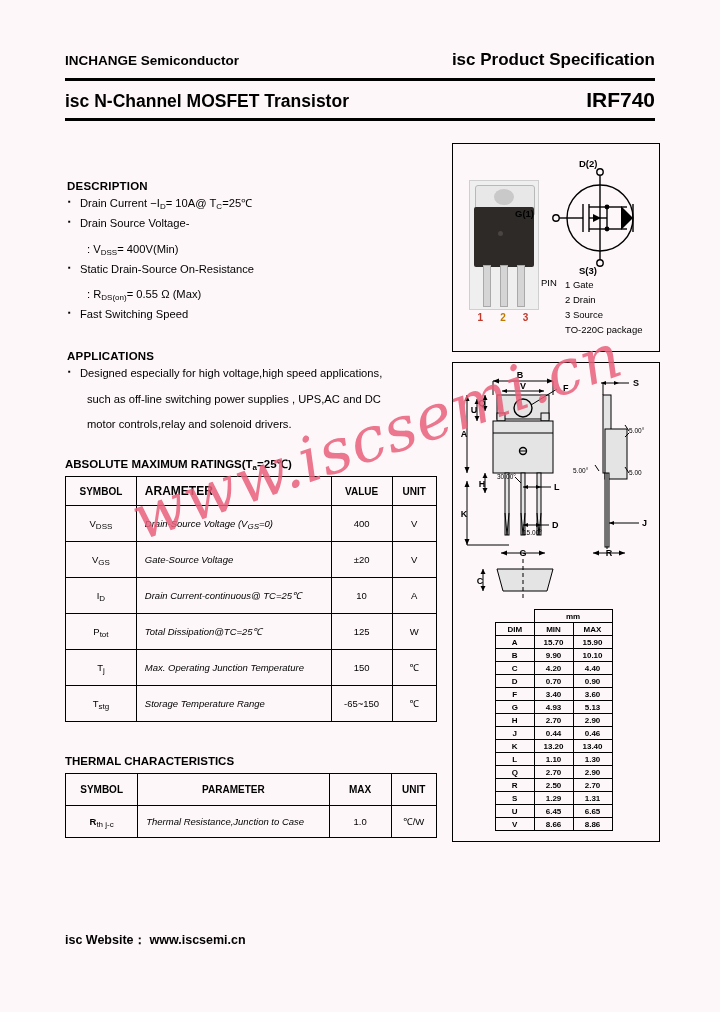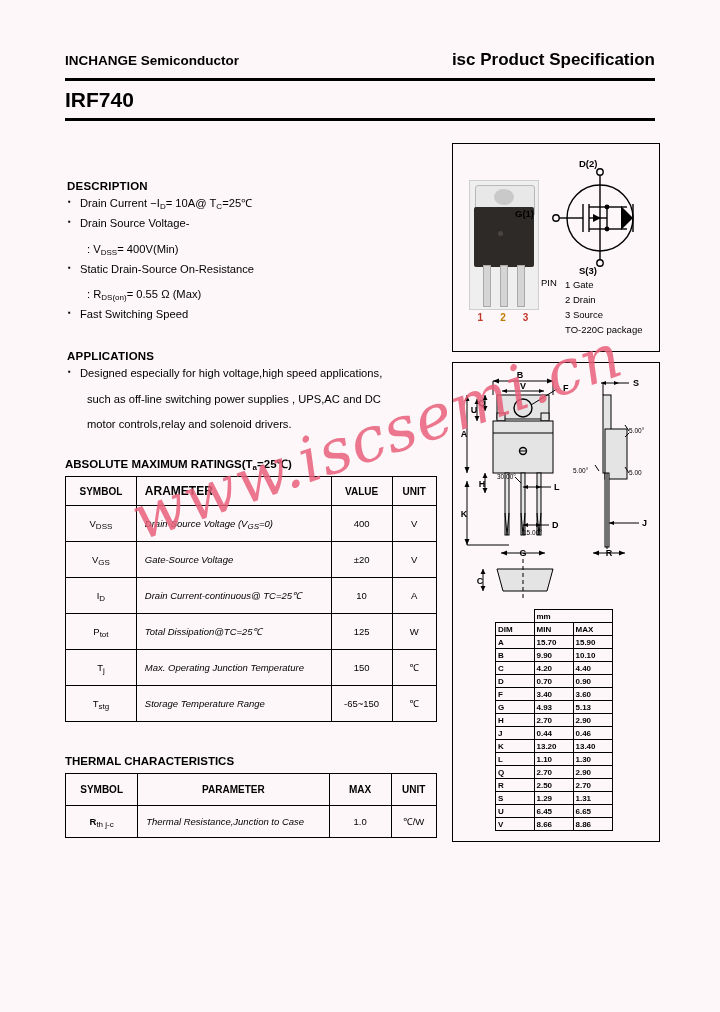--- a/index.html
+++ b/index.html
@@ -107,21 +107,21 @@
   .pinlist{position:absolute;left:112px;top:133px;font-size:9.5px;line-height:15px;}
   .pinlist .pl-row{white-space:nowrap;}
   .pin-word{position:absolute;left:88px;top:133px;font-size:9.5px;}
 
   
   table.dim{
     position:absolute;left:42px;top:246px;border-collapse:collapse;
     font-size:8px;font-weight:bold;
   }
   table.dim td,table.dim th{
-    border:1px solid #000;padding:0 2px;height:12px;
+    border:1px solid #000;padding:0 2px;text-align:center;height:12px;
     font-weight:bold;min-width:34px;
   }
   table.dim td.dimcol{min-width:22px;}
   table.dim .mmhdr{border-bottom:1px solid #000;}
   .nb{border:none !important;}
 
   
   #footer{position:absolute;left:65px;top:932px;font-size:12.5px;font-weight:bold;}
 
   
@@ -147,20 +147,21 @@
 <body>
 
 <div class="page">
 
   <div class="hdr-row">
     <span class="hdr-left">INCHANGE Semiconductor</span>
     <span class="hdr-right">isc Product Specification</span>
   </div>
   <div class="rule-thick rule-1"></div>
   <div class="title-row">
+    <span class="title-main">isc N-Channel MOSFET Transistor</span>
     <span class="title-part">IRF740</span>
   </div>
   <div class="rule-thick rule-2"></div>
 
   <div id="desc-block">
     <div class="sec-head">DESCRIPTION</div>
     <ul class="bullets">
       <li class="bullet">
         <span>Drain Current −I</span><sub>D</sub><span>= 10A@ T</span><sub>C</sub><span>=25℃</span>
       </li>
@@ -526,16 +527,20 @@
           </tr>
       <tr>
             <td class="dimcol">V</td>
             <td>8.66</td>
             <td>8.86</td>
           </tr>
     </tbody>
       </table>
   </div>
 
+  <div id="footer">
+    <span>isc Website：</span>
+    <span>www.iscsemi.cn</span>
+  </div>
 
   <div id="watermark" style="color: rgb(232, 96, 122);">www.iscsemi.cn</div>
 
 </div>
 
 </body></html>

